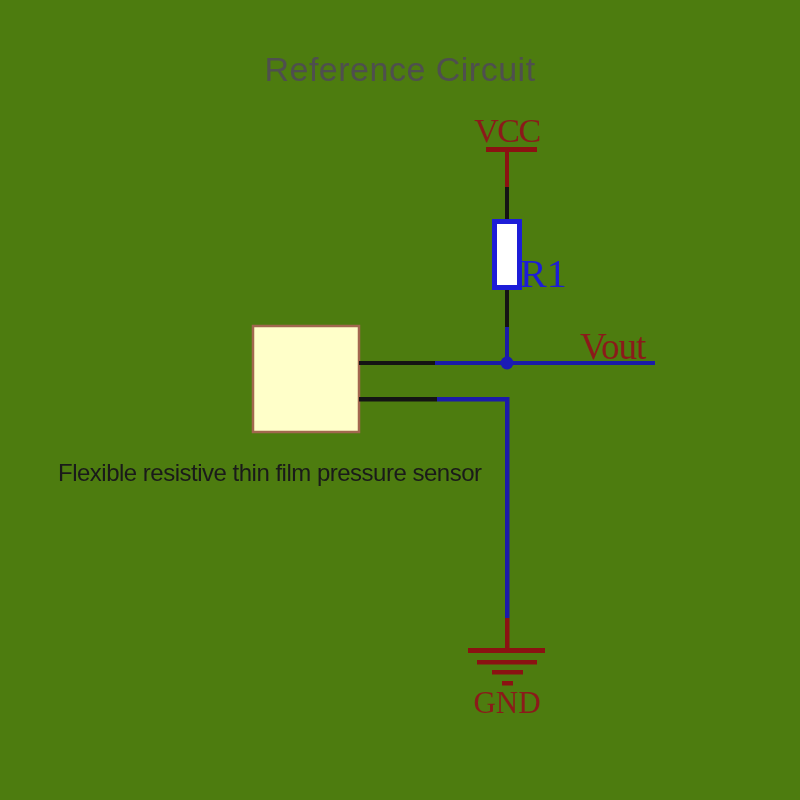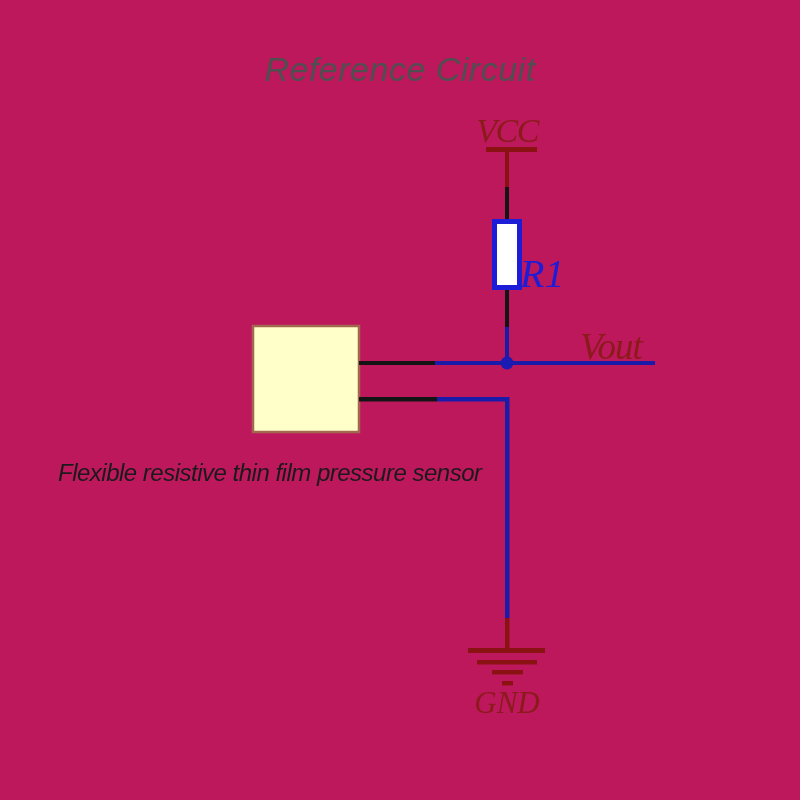--- a/index.html
+++ b/index.html
@@ -8,22 +8,21 @@
     background: #ffffff;
     width: 800px;
     height: 800px;
     overflow: hidden;
     font-family: "Liberation Sans", sans-serif;
   }
   .stage {
     position: relative;
     width: 800px;
     height: 800px;
-    background: #be185d;
-    font-style: italic;
+    background: #4d7c0f;
   }
   .stage svg {
     position: absolute;
     left: 0;
     top: 0;
     display: block;
   }
   text {
     user-select: none;
   }

